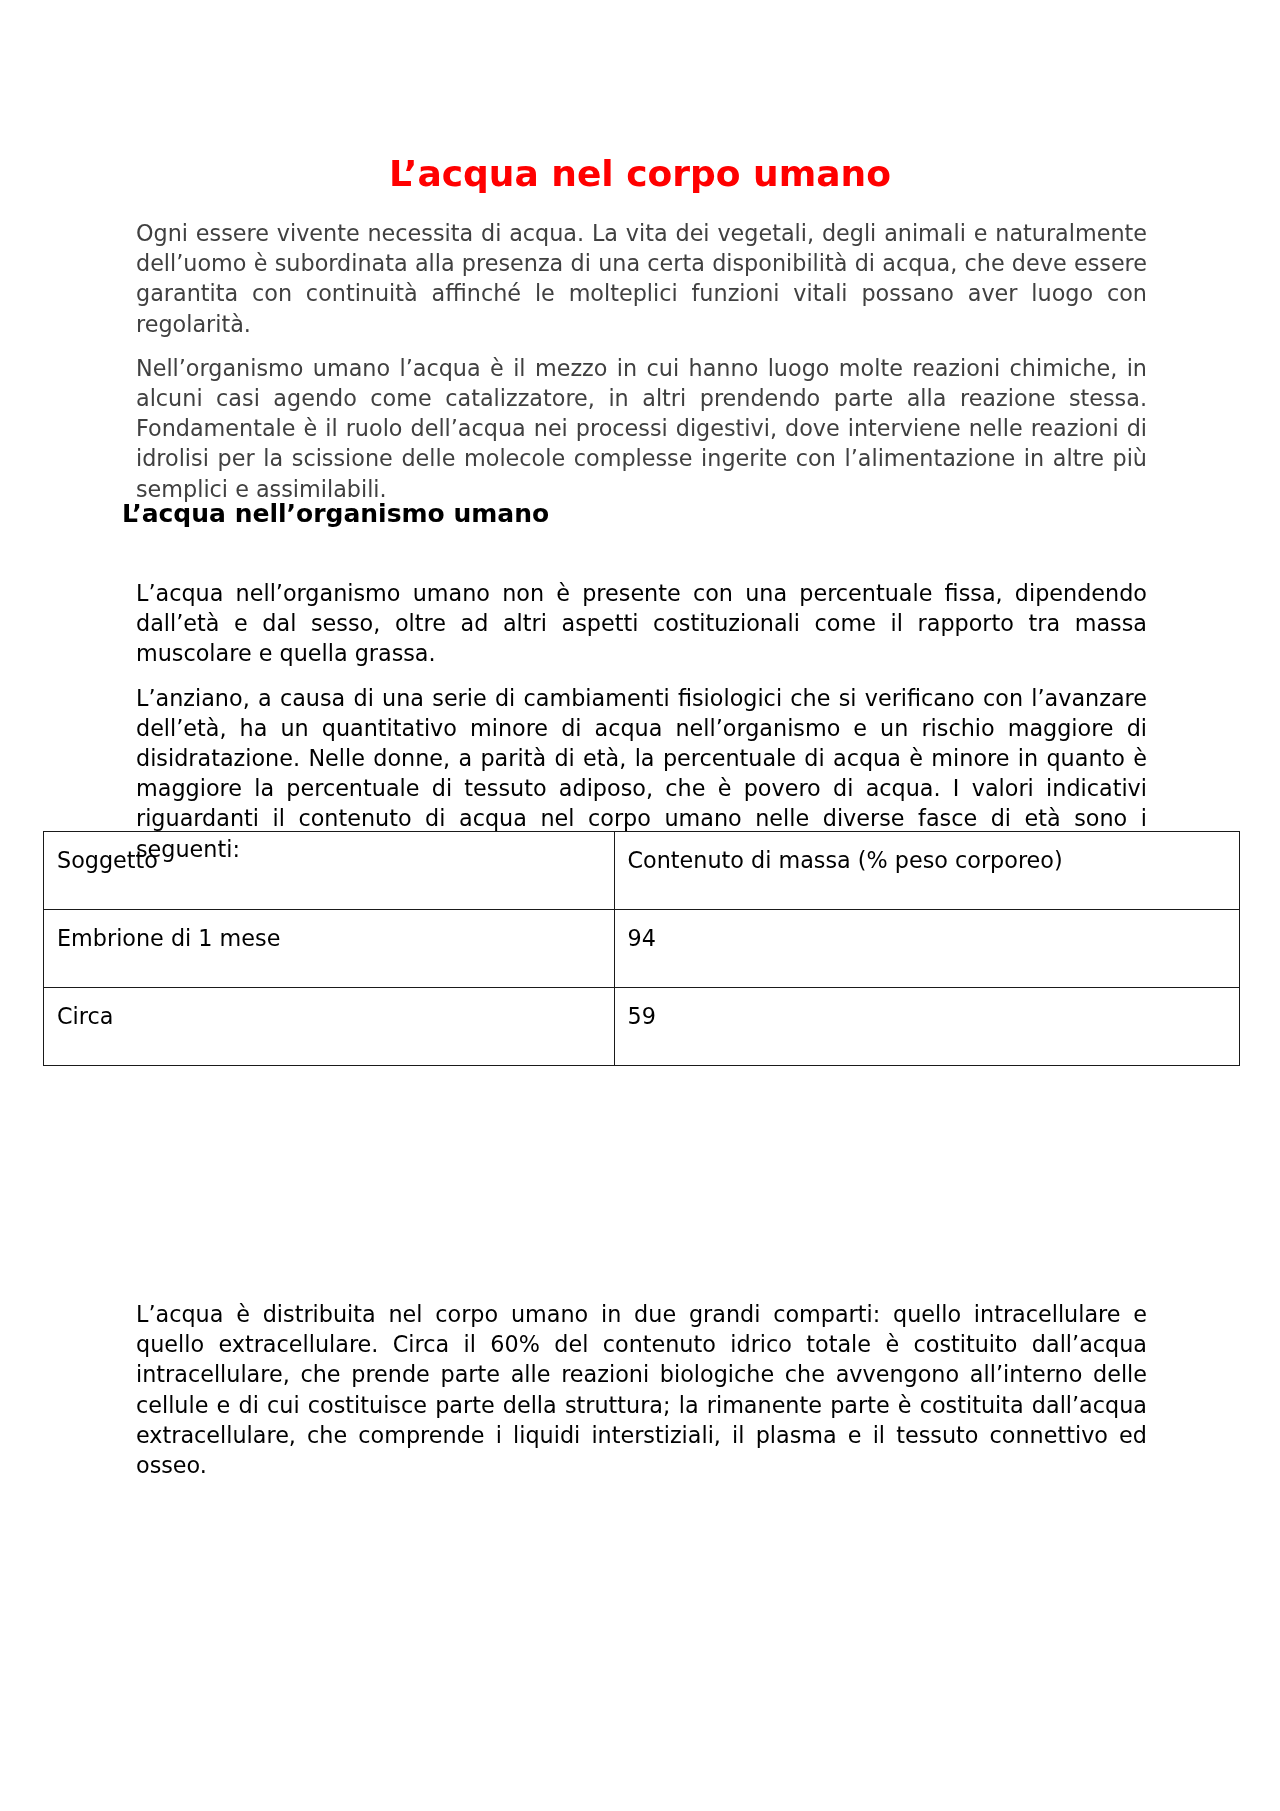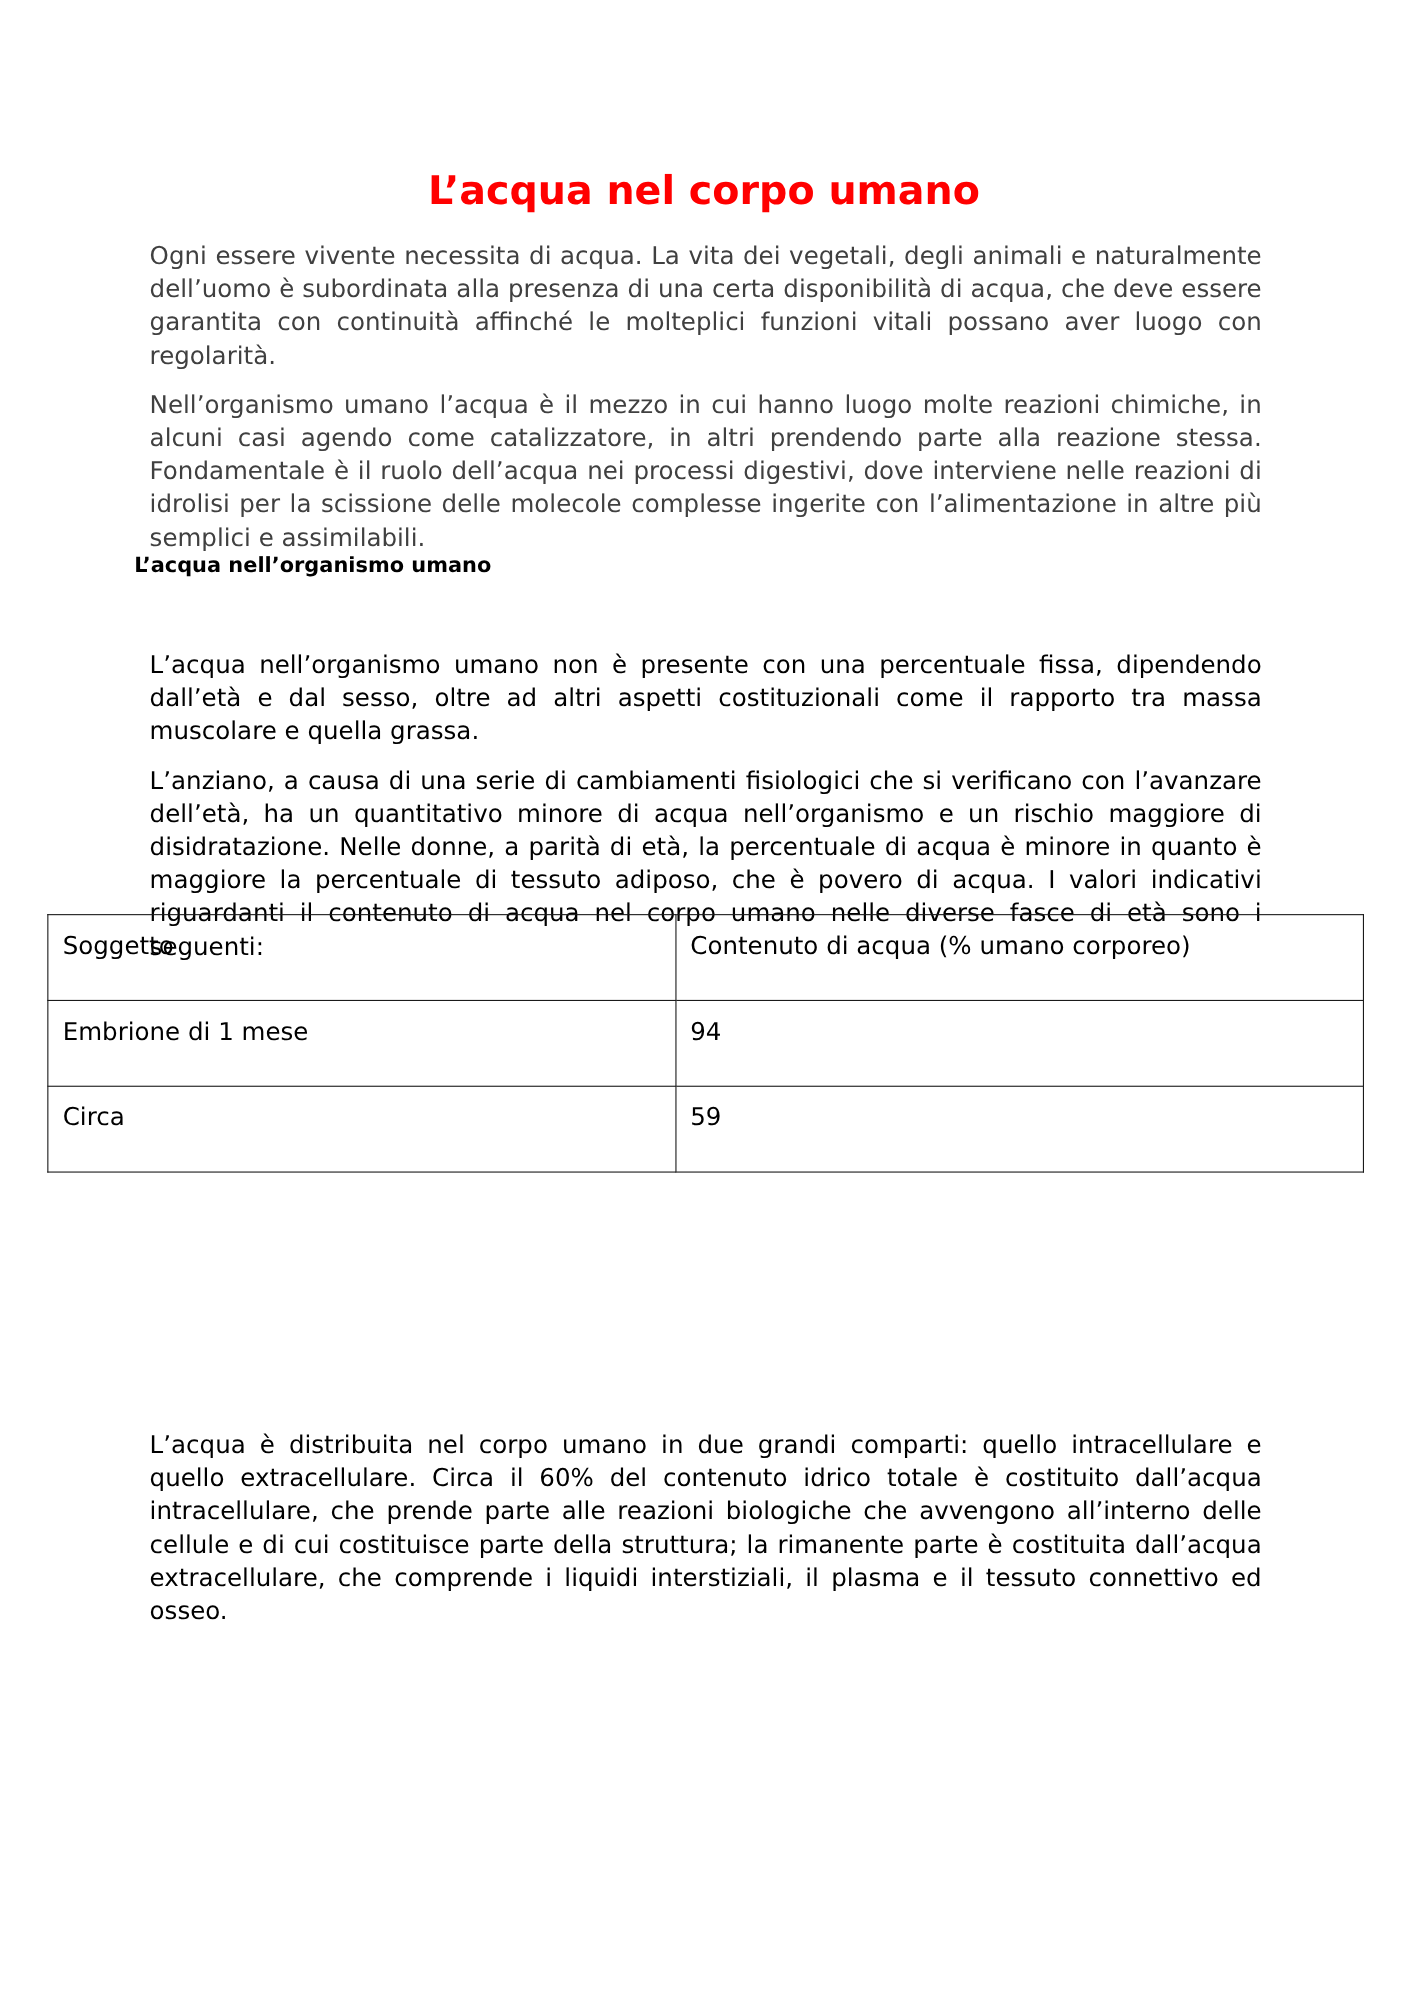--- a/index.html
+++ b/index.html
@@ -5,23 +5,23 @@
   html, body { margin: 0; padding: 0; background: #ffffff; }
   body { width: 1280px; height: 1811px; position: relative; overflow: hidden;
          font-family: "DejaVu Sans", sans-serif; color: #000; }
   .page { position: absolute; left: 0; top: 0; width: 1280px; height: 1811px; border-radius: 29px; }
   .title { position: absolute; left: 0; top: 151px; width: 1280px; text-align: center;
            font-size: 36px; font-weight: bold; color: #ff0000; line-height: 46px; margin: 0; }
   .para { position: absolute; left: 122px; width: 1039px; font-size: 22.3px;
           line-height: 30.2px; text-align: justify; margin: 0; }
   .intro { top: 204px; color: #404040; }
   .para p { margin: 14px; text-align: justify; }
-  .h2 { position: absolute; left: 122px; top: 496px; font-size: 19px; font-weight: bold;
+  .h2 { position: absolute; left: 122px; top: 496px; font-size: 25px; font-weight: bold;
         margin: 0; line-height: 36px; color: #000; }
-  .sec2 { top: 576px; }
+  .sec2 { top: 564px; }
   .final { top: 1285px; }
   table.data { position: absolute; left: 43px; top: 831px; width: 1197px;
                border-collapse: collapse; font-size: 22.3px; }
   table.data td, table.data th { border: 1.5px solid #1a1a1a; height: 78px; vertical-align: top;
                padding: 14px 12px 0 13px; text-align: left; box-sizing: border-box; line-height: 28px; }
   table.data th { font-weight: normal; }
   table.data col.c1 { width: 571px; }
   table.data col.c2 { width: 626px; }
 </style>
 </head>
@@ -43,21 +43,21 @@
   </div>
 
   <table class="data">
     <colgroup>
         <col class="c1">
         <col class="c2">
       </colgroup>
     <tbody>
         <tr>
       <th>Soggetto</th>
-      <th>Contenuto di acqua (% umano corporeo)</th>
+      <th>Contenuto di massa (% peso corporeo)</th>
     </tr>
     <tr>
       <td>Embrione di 1 mese</td>
       <td>94</td>
     </tr>
     <tr>
       <td>Circa</td>
       <td>59</td>
     </tr>
   </tbody>

